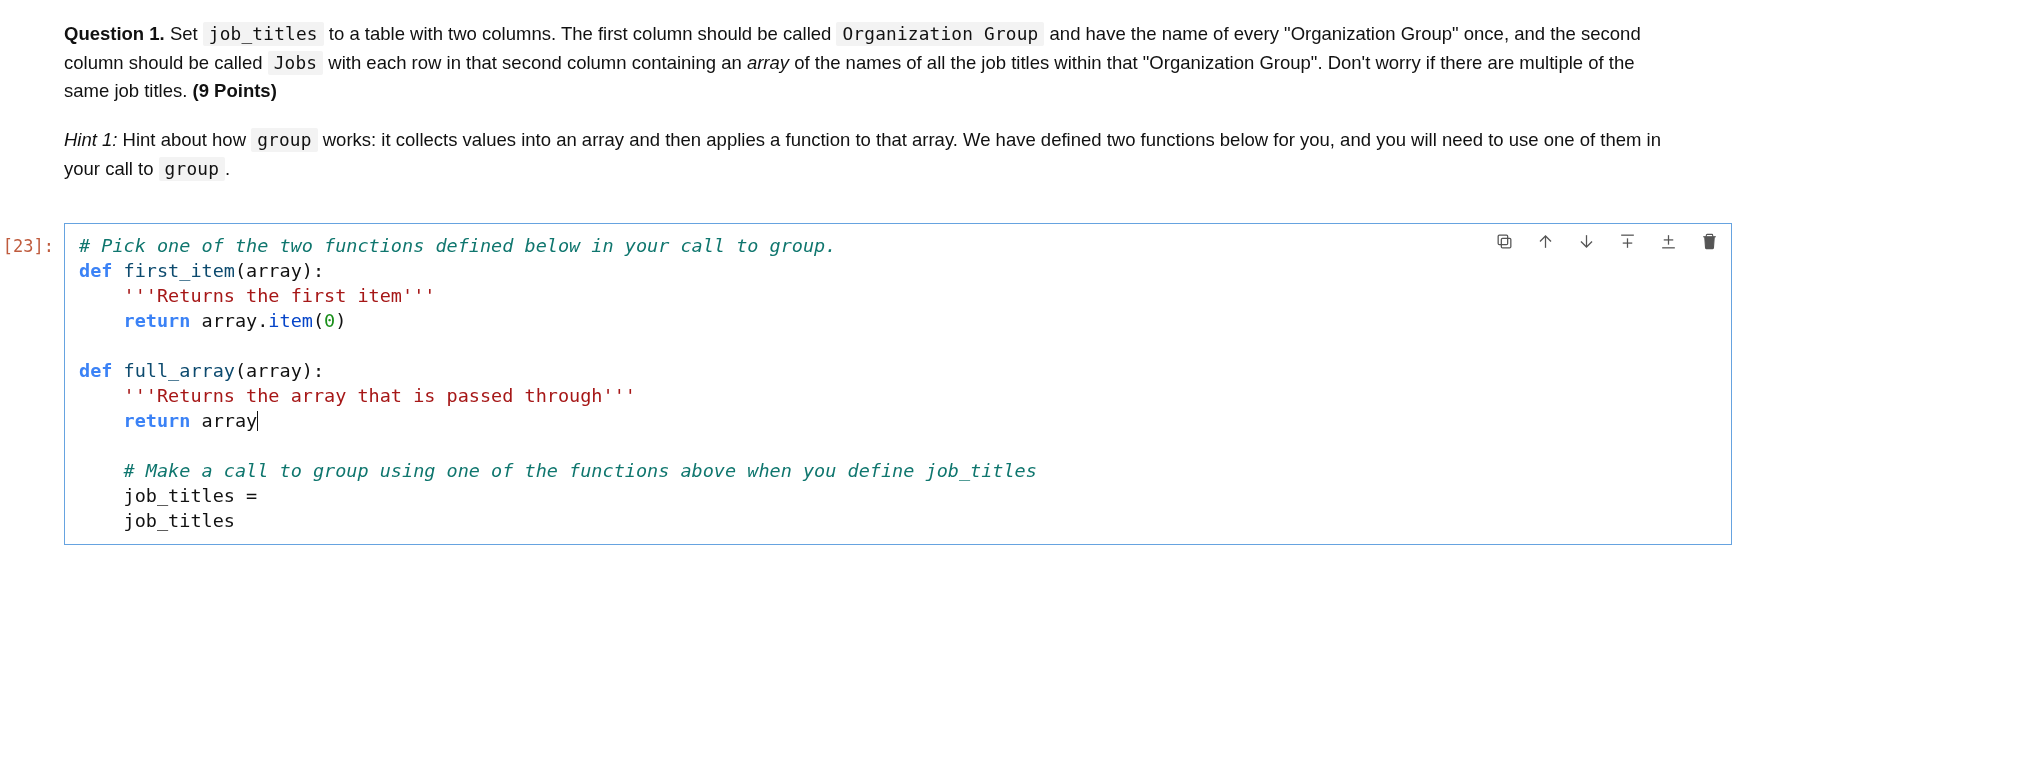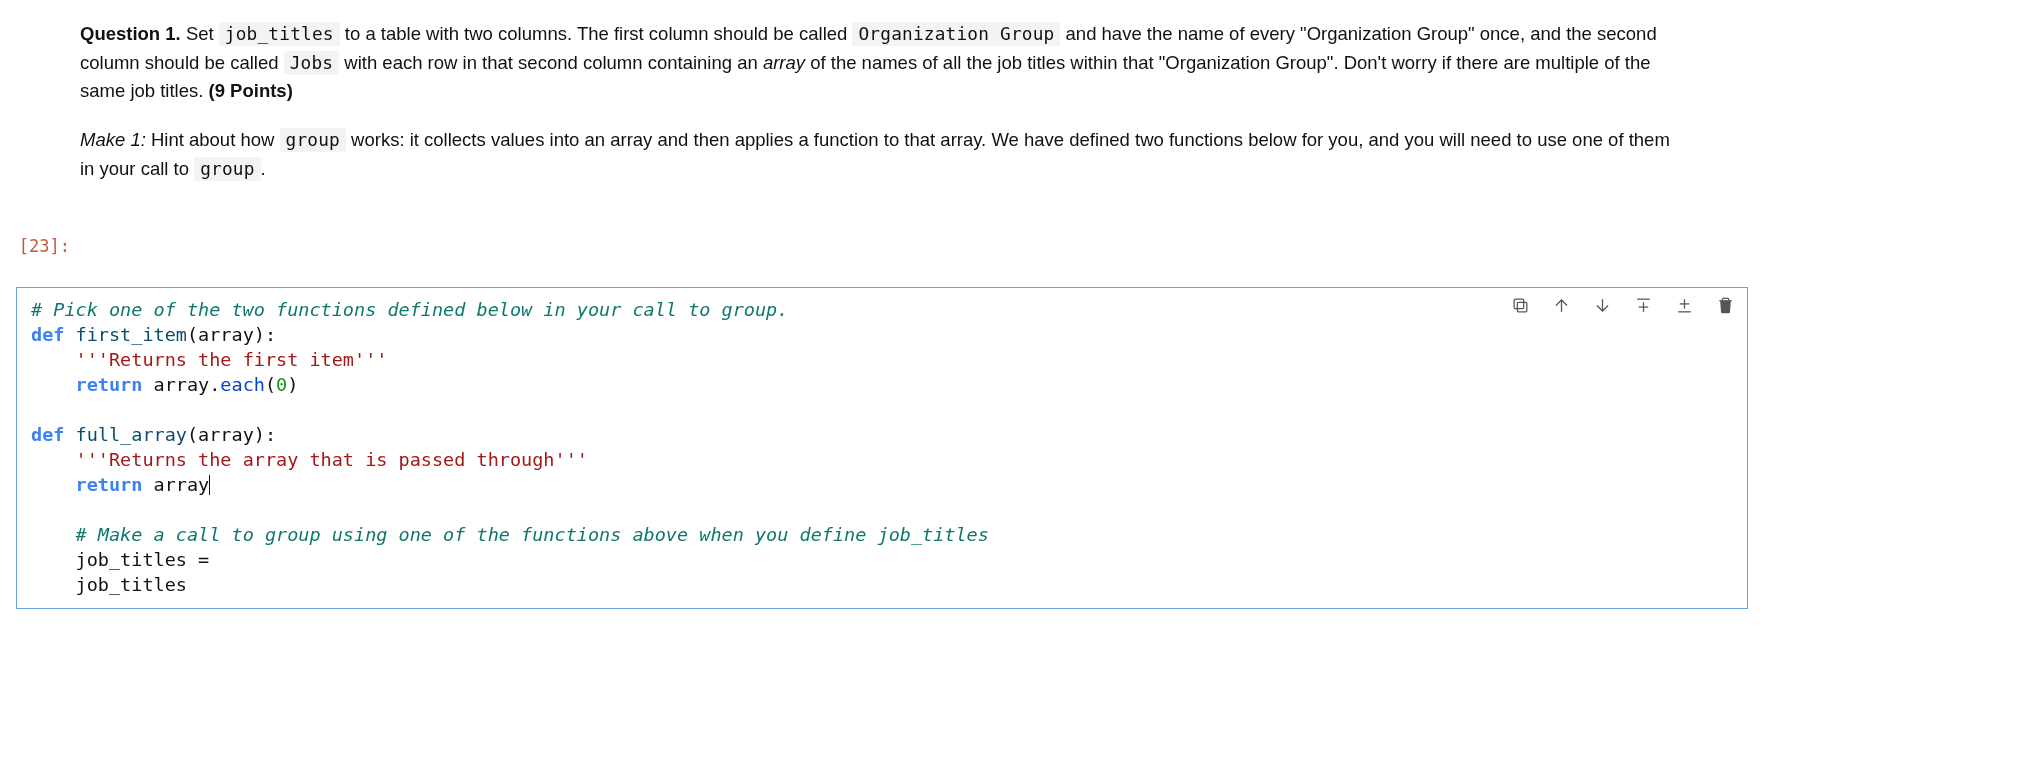--- a/index.html
+++ b/index.html
@@ -5,41 +5,40 @@
   * { box-sizing: border-box; }
   body {
     margin: 0;
     padding: 0;
     font-family: -apple-system, BlinkMacSystemFont, "Segoe UI", Helvetica, Arial, sans-serif;
     font-size: 18.5px;
     line-height: 1.55;
     color: #111;
     background: #fff;
   }
-  .notebook { width: 1742px; margin-left: 16px; }
+  .notebook { width: 1742px; }
   .md-cell {
     padding: 20px 80px 20px 64px;
   }
   .md-cell p { margin: 0 0 20px 0; }
   .md-cell strong { font-weight: 700; }
   .md-cell em { font-style: italic; }
   .inline-code {
     font-family: "SFMono-Regular", Menlo, Monaco, Consolas, monospace;
     background: #f3f3f3;
     padding: 2px 6px;
     border-radius: 2px;
     font-size: 0.96em;
     letter-spacing: 0.2px;
   }
   .code-cell-row {
     display: flex;
     align-items: stretch;
     padding-right: 10px;
     padding-bottom: 4px;
-    flex-direction: column;
   }
   .prompt {
     width: 64px;
     flex: 0 0 64px;
     text-align: right;
     padding-right: 10px;
     padding-top: 10px;
     font-family: "SFMono-Regular", Menlo, Monaco, Consolas, monospace;
     font-size: 17px;
     color: #bf5b3d;
@@ -100,21 +99,21 @@
 
 <div class="notebook">
 
   <div class="md-cell">
     <p>
       <strong>Question 1.</strong>
       <span>Set </span><code class="inline-code">job_titles</code><span> to a table with two columns. The first column should be called </span><code class="inline-code">Organization Group</code><span> and have the name of every "Organization Group" once, and the second column should be called </span><code class="inline-code">Jobs</code><span> with each row in that second column containing an </span><em>array</em><span> of the names of all the job titles within that "Organization Group". Don't worry if there are multiple of the same job titles. </span><strong>(9 Points)</strong>
     </p>
 
     <p>
-      <em>Make 1:</em><span> Hint about how </span><code class="inline-code">group</code><span> works: it collects values into an array and then applies a function to that array. We have defined two functions below for you, and you will need to use one of them in your call to </span><code class="inline-code">group</code><span>.</span>
+      <em>Hint 1:</em><span> Hint about how </span><code class="inline-code">group</code><span> works: it collects values into an array and then applies a function to that array. We have defined two functions below for you, and you will need to use one of them in your call to </span><code class="inline-code">group</code><span>.</span>
     </p>
 
   </div>
 
   <div class="code-cell-row">
     <div class="prompt">[23]:</div>
     <div class="code-box">
 
       <div class="toolbar">
         <button title="Duplicate cell">
@@ -154,21 +153,21 @@
               <polyline points="4,6 20,6"></polyline>
               <path d="M8,6 V4 a1,1 0 0 1 1,-1 h6 a1,1 0 0 1 1,1 V6"></path>
               <path d="M6,6 l1,14 a1,1 0 0 0 1,1 h8 a1,1 0 0 0 1,-1 l1,-14" fill="#555" stroke="#555"></path>
             </svg>
         </button>
       </div>
 
 <pre class="code"><span class="tok-com"># Pick one of the two functions defined below in your call to group.</span>
 <span class="tok-kw">def</span> <span class="tok-def">first_item</span><span>(array):</span>
     <span class="tok-str">'''Returns the first item'''</span>
-    <span class="tok-kw">return</span><span> array.</span><span class="tok-call">each</span><span>(</span><span class="tok-num">0</span><span>)</span>
+    <span class="tok-kw">return</span><span> array.</span><span class="tok-call">item</span><span>(</span><span class="tok-num">0</span><span>)</span>
 
 <span class="tok-kw">def</span> <span class="tok-def">full_array</span><span>(array):</span>
     <span class="tok-str">'''Returns the array that is passed through'''</span>
     <span class="tok-kw">return</span><span> array</span><span class="cursor"></span>
 
     <span class="tok-com"># Make a call to group using one of the functions above when you define job_titles</span>
     <span>job_titles = </span>
     <span>job_titles</span></pre>
     </div>
   </div>

